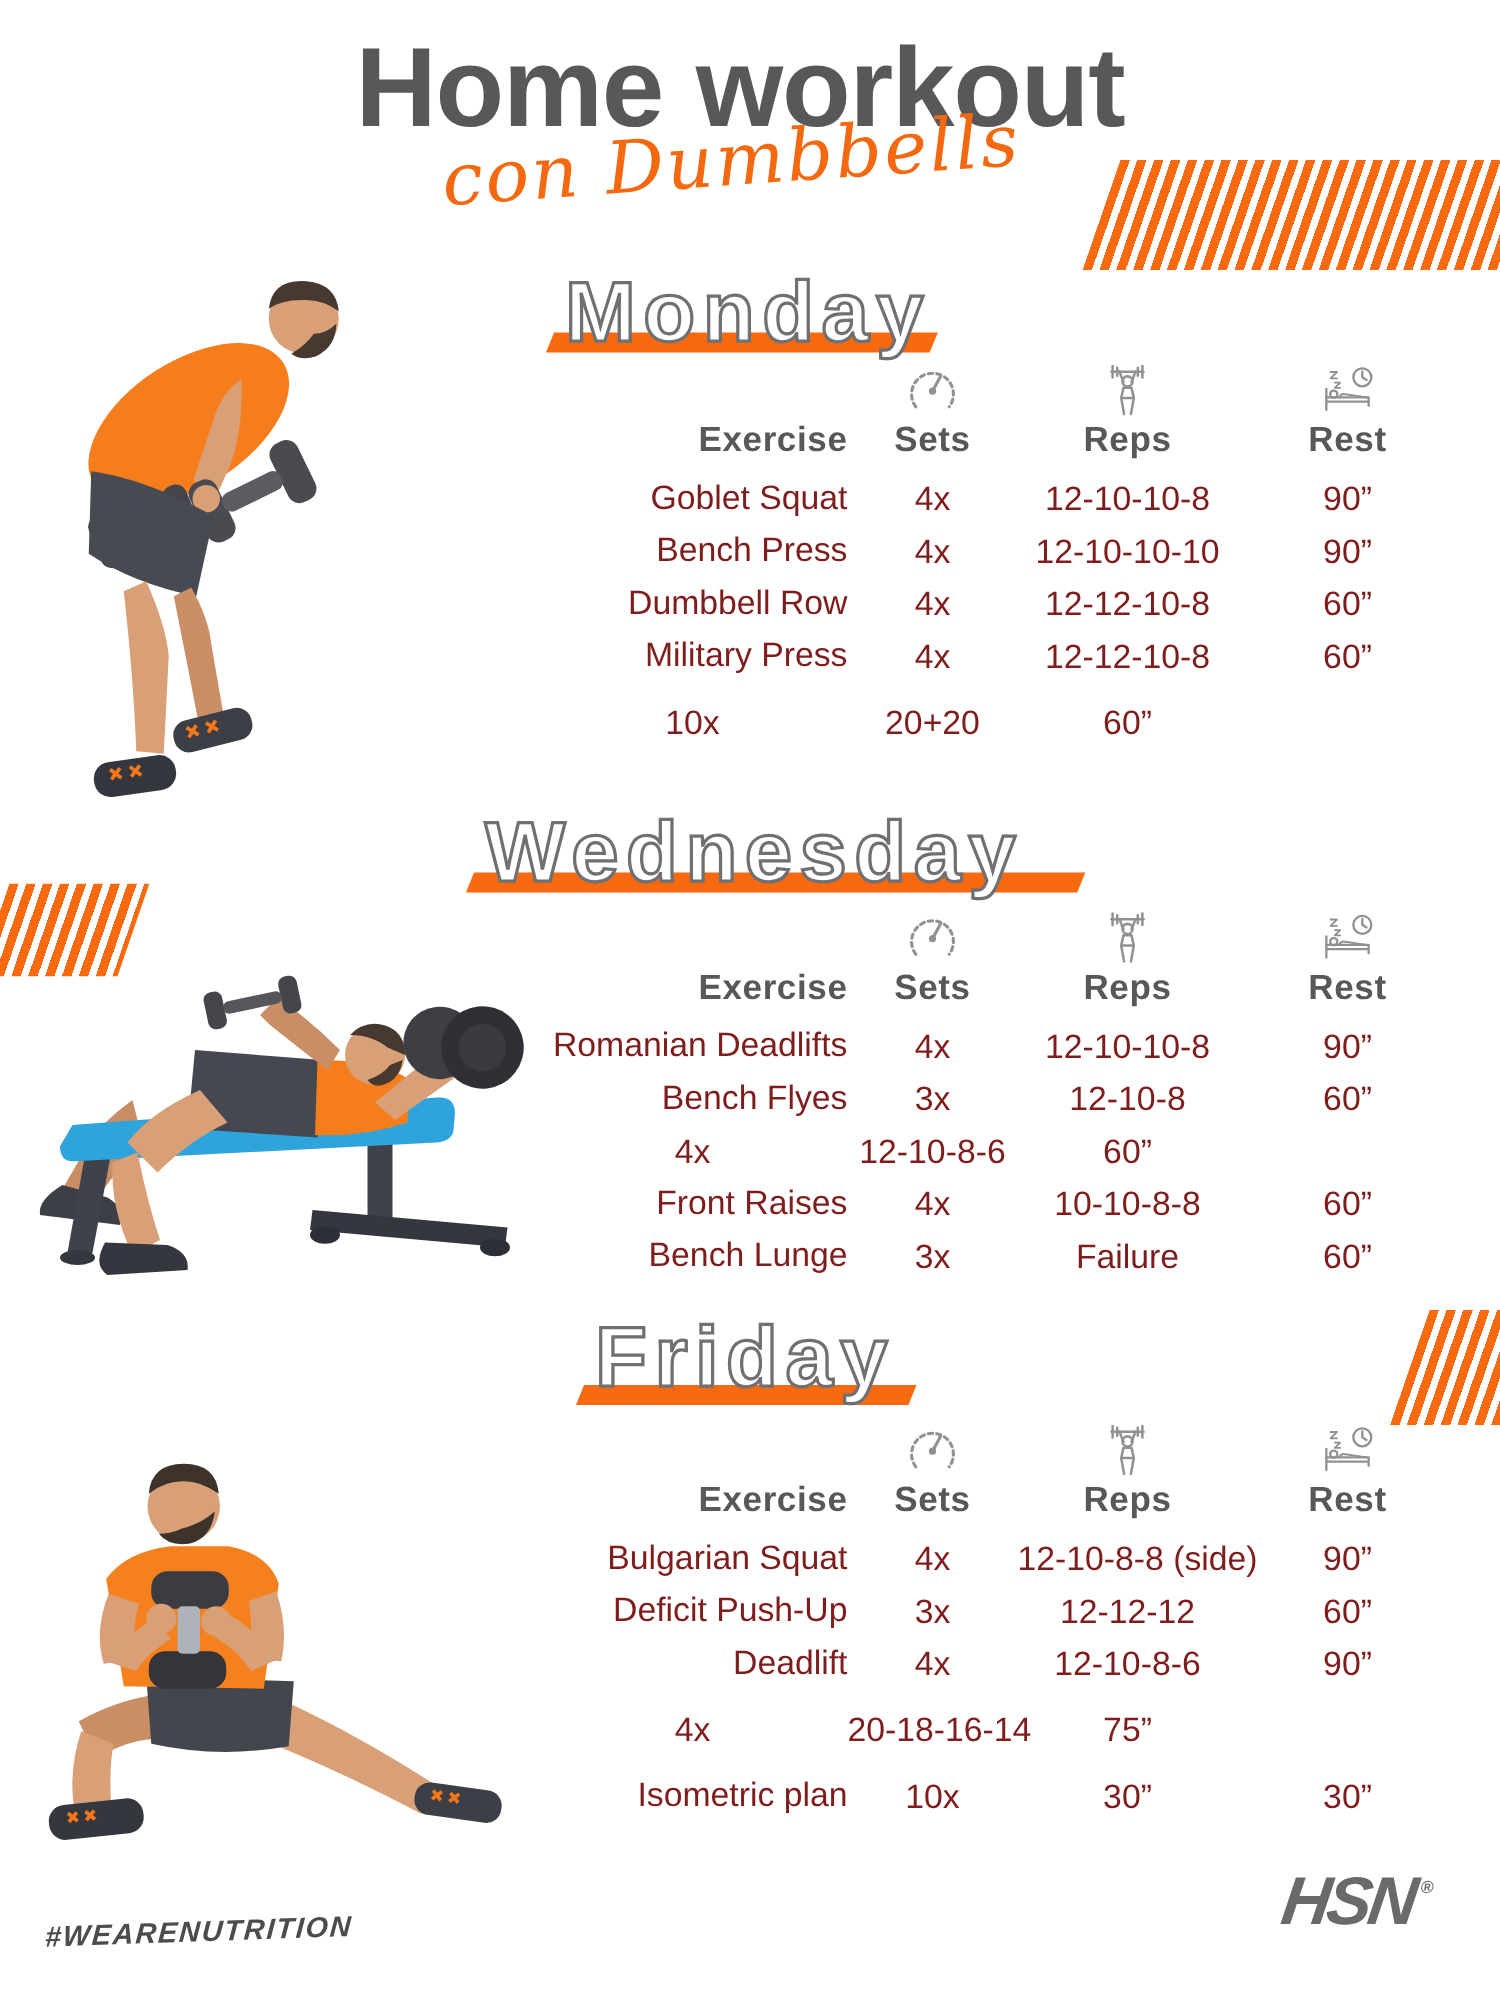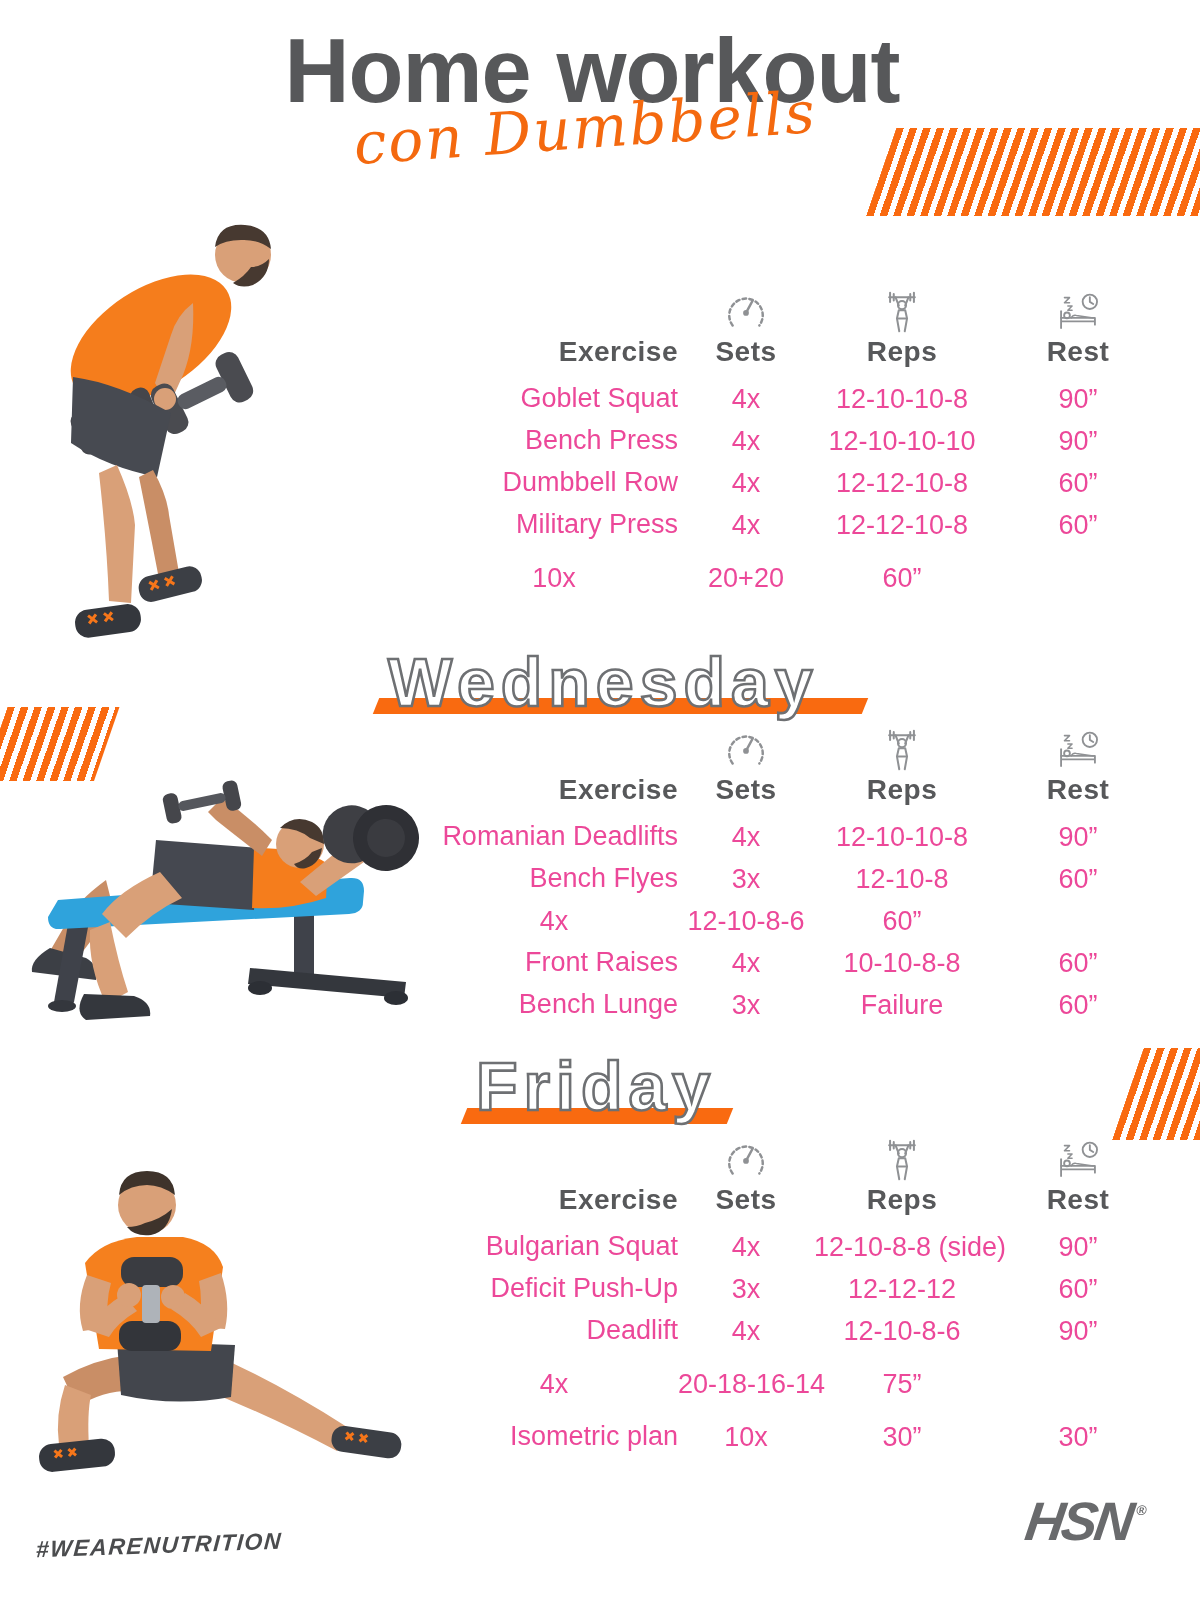--- a/index.html
+++ b/index.html
@@ -34,21 +34,21 @@
   .grid{display:grid;grid-template-columns:248px 136px 176px 176px;}
   .icons-row{height:46px;align-items:end;}
   .icon-cell{display:flex;justify-content:center;align-items:flex-end;}
   .icon{width:44px;height:44px;}
   .labels-row{height:32px;align-items:center;margin-top:2px;}
   .lbl{font-weight:700;font-size:28px;color:#57585A;text-align:center;letter-spacing:.5px;}
   .lbl-ex{text-align:right;}
   .rows{margin-top:10px;}
   .row{min-height:42px;align-items:center;}
   .row.tall{min-height:64px;}
-  .cell{font-size:27px;color:#ec4899;text-align:center;white-space:nowrap;}
+  .cell{font-size:27px;color:#7f1d1d;text-align:center;white-space:nowrap;}
   .cell.ex{text-align:right;white-space:pre-line;line-height:1.08;}
 
   
   .photo{position:absolute;}
 
   
   .hashtag{position:absolute;left:36px;top:1532px;font-size:23px;font-weight:800;font-style:italic;
     color:#4B4C4E;letter-spacing:1.5px;transform:rotate(-2deg) skewX(-6deg);}
   .hsn-logo{position:absolute;left:1026px;top:1490px;font-size:54px;font-weight:800;font-style:italic;
     color:#696A6C;letter-spacing:-3px;transform:skewX(-8deg);}
@@ -187,20 +187,24 @@
     <path d="M147 64 Q144 86 126 90 Q110 92 102 82 Q112 82 120 78 Q136 74 147 64 Z" fill="#3E332B"></path>
     <g>
       <rect x="96" y="112" width="62" height="30" rx="13" fill="#3A3C41"></rect>
       <rect x="94" y="176" width="62" height="30" rx="13" fill="#33353A"></rect>
       <rect x="117" y="140" width="18" height="38" rx="4" fill="#AEB3B9"></rect>
     </g>
     <circle cx="104" cy="150" r="12" fill="#D9A078"></circle>
     <circle cx="148" cy="152" r="12" fill="#D9A078"></circle>
   </svg>
 
+  <div class="day-heading" style="left:452px;top:216px">
+    <span class="day-bar bar-mon"></span>
+    <span class="day-name">Monday</span>
+  </div>
   <div class="wtable" style="top:288px">
     <div class="grid icons-row">
       <div></div>
       <div class="icon-cell">
           <svg class="icon">
             <use href="#i-gauge"></use>
           </svg>
         </div>
       <div class="icon-cell">
           <svg class="icon">

